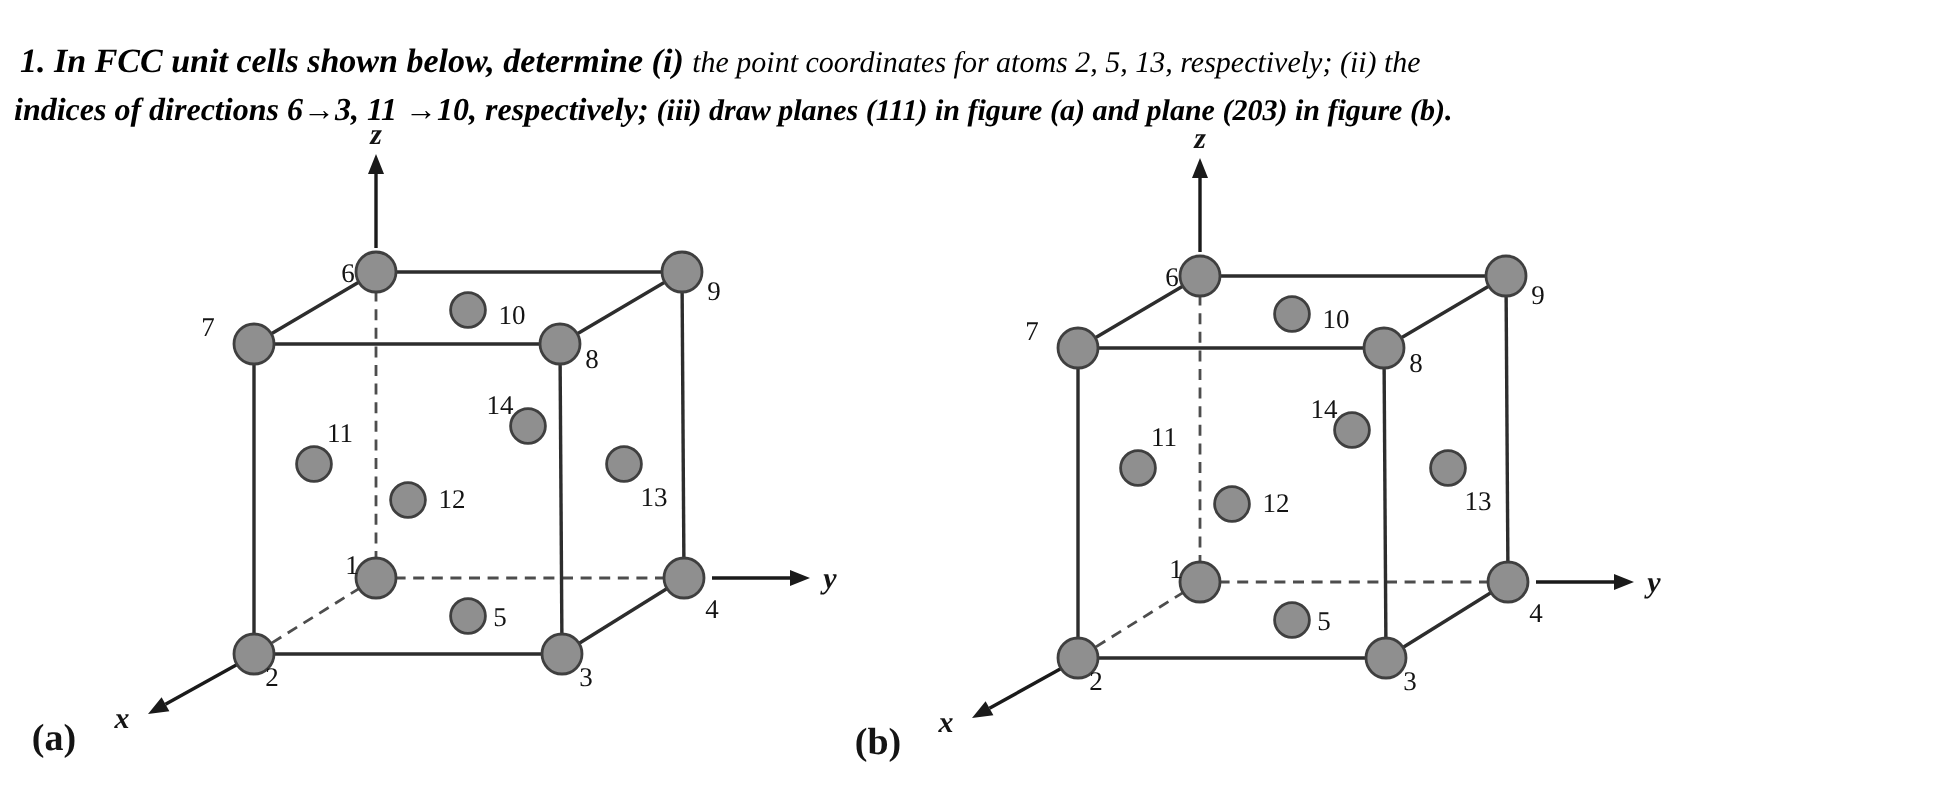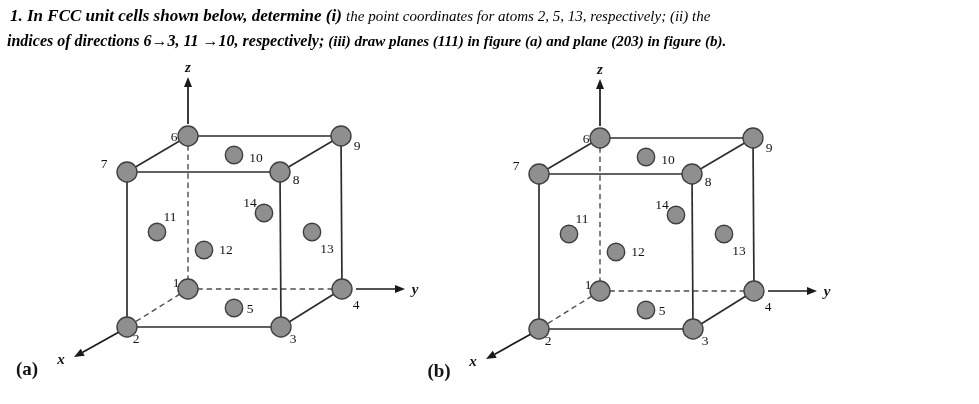--- a/index.html
+++ b/index.html
@@ -4,21 +4,21 @@
 <style>
   html,body{margin:0;padding:0;}
   body{
     width:979px;height:404px;background:#ffffff;position:relative;
     font-family:"Liberation Serif",serif;overflow:hidden;
   }
   .problem{
     position:absolute;left:7px;top:0px;width:968px;color:#000;
   }
   .ln{white-space:nowrap;line-height:25px;height:25px;}
-  .ln1{padding-left:3px;padding-top:3px;}
+  .ln1{padding-left:3px;padding-top:18px;}
   .seg-big{font-style:italic;font-weight:700;font-size:17px;}
   .seg-small{font-style:italic;font-weight:400;font-size:15px;}
   .seg-med{font-style:italic;font-weight:700;font-size:16px;margin-top:43px;}
   .seg-med2{font-style:italic;font-weight:600;font-size:15px;text-align:right;}
   .figure{position:absolute;}
   svg text{font-family:"Liberation Serif",serif;}
   .atom-num{font-size:13.5px;font-weight:400;}
   .axis-lab{font-size:15px;font-style:italic;font-weight:700;}
   .fig-lab{font-size:19px;font-weight:700;}
 </style>

